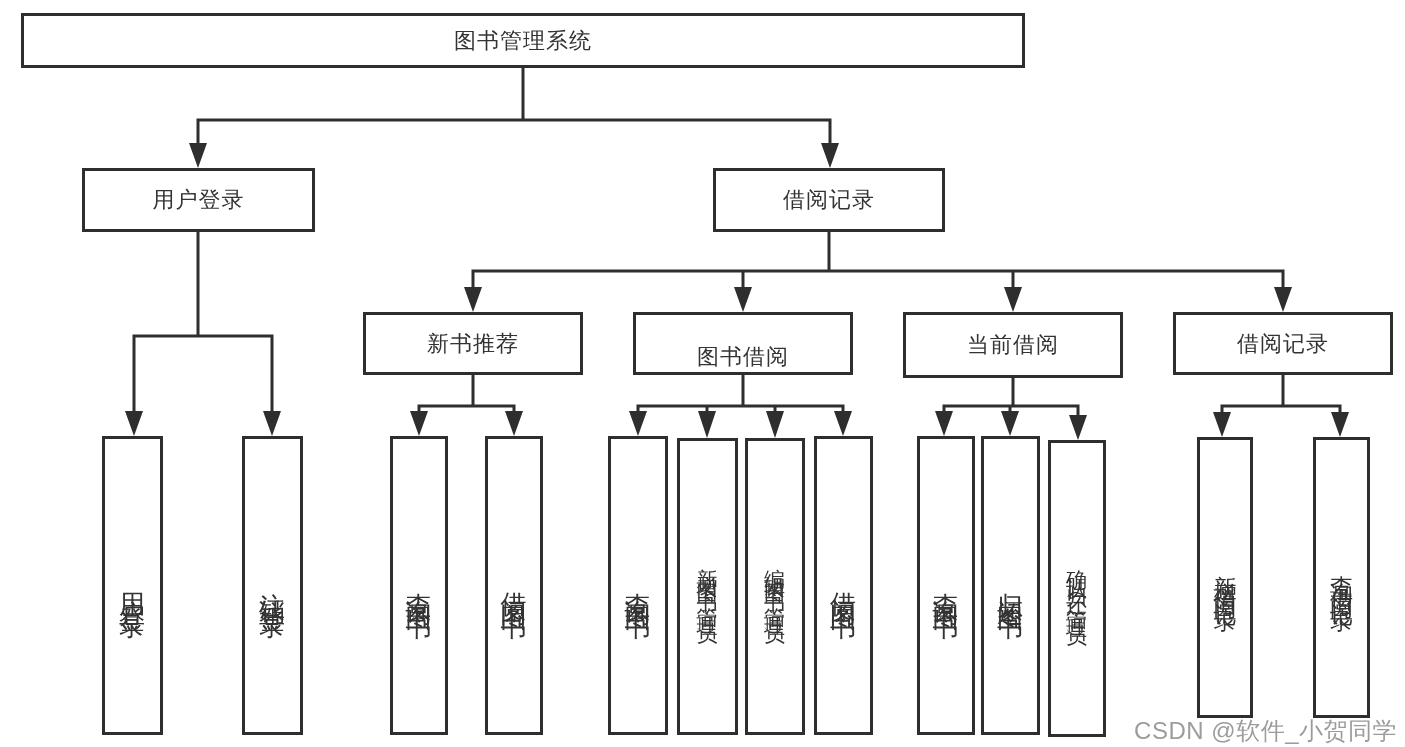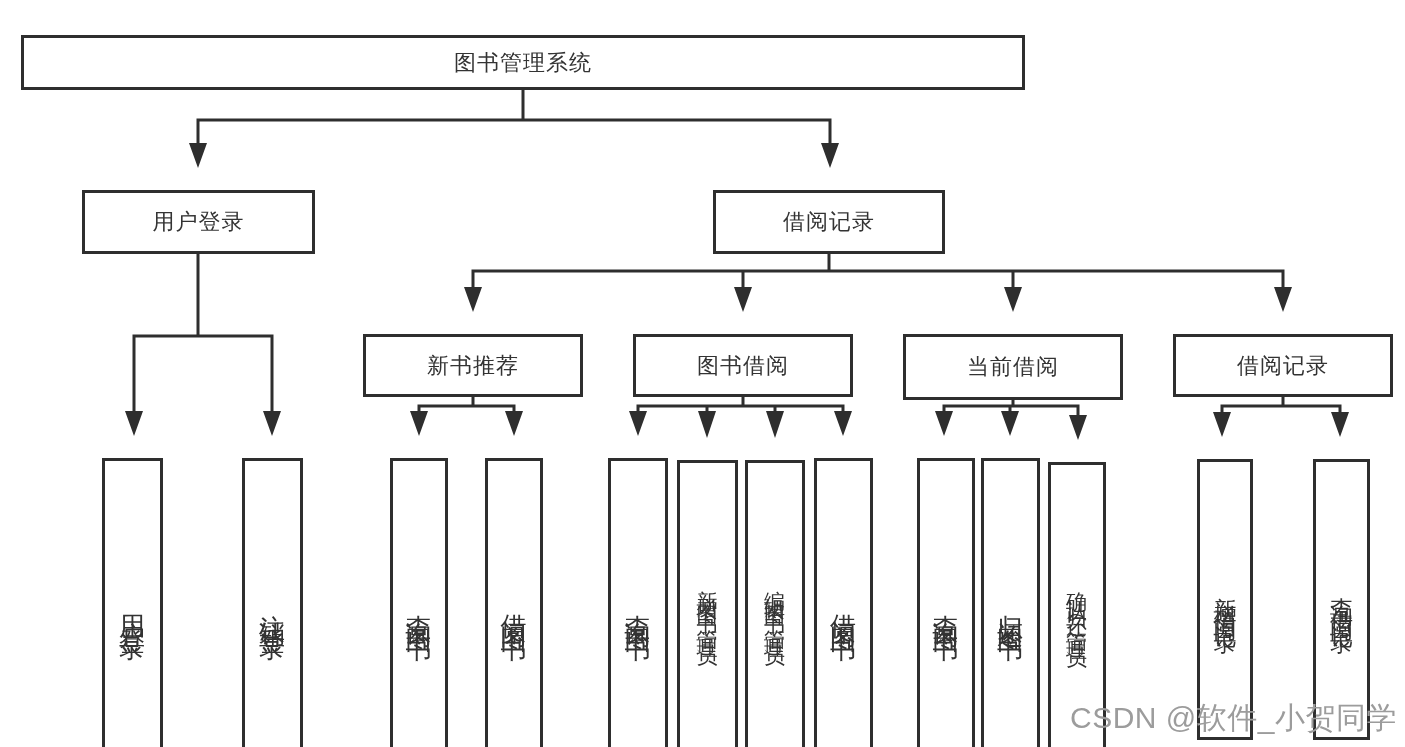--- a/index.html
+++ b/index.html
@@ -14,58 +14,57 @@
   .wires{position:absolute;left:0;top:0;width:1405px;height:747px;}
   .node{
     position:absolute;
     box-sizing:border-box;
     background:#fff;
     border:3px solid #2e2e2e;
     display:flex;
     align-items:center;
     justify-content:center;
     text-align:center;
-    margin-top:22px;
   }
   .h-label{font-size:22px;letter-spacing:1px;color:#333;}
   .v-label{
     writing-mode:vertical-rl;
     text-orientation:mixed;
     color:#333;
     line-height:1;
     white-space:nowrap;
   }
   .leaf-4{font-size:26px;letter-spacing:7px;}
   .leaf-6{font-size:23px;letter-spacing:7px;}
   .leaf-9{font-size:21px;letter-spacing:8px;}
   
   .n-root{left:21px;top:13px;width:1004px;height:55px;}
   .n-l2-user{left:82px;top:168px;width:233px;height:64px;}
   .n-l2-book{left:713px;top:168px;width:232px;height:64px;}
   .n-l3-nb{left:363px;top:312px;width:220px;height:63px;}
-  .n-l3-bb{left:633px;top:312px;width:220px;height:63px;}
+  .n-l3-bb{left:633px;top:312px;width:220px;height:63px;align-items:flex-end;}
   .n-l3-cb{left:903px;top:312px;width:220px;height:66px;}
   .n-l3-br{left:1173px;top:312px;width:220px;height:63px;}
   .n-g1a{left:102px;top:436px;width:61px;height:299px;}
   .n-g1b{left:242px;top:436px;width:61px;height:299px;}
   .n-g2a{left:390px;top:436px;width:58px;height:299px;}
   .n-g2b{left:485px;top:436px;width:58px;height:299px;}
   .n-g3a{left:608px;top:436px;width:60px;height:299px;}
   .n-g3b{left:677px;top:438px;width:61px;height:297px;}
   .n-g3c{left:745px;top:438px;width:60px;height:297px;}
   .n-g3d{left:814px;top:436px;width:59px;height:299px;}
   .n-g4a{left:917px;top:436px;width:58px;height:299px;}
   .n-g4b{left:981px;top:436px;width:59px;height:299px;}
   .n-g4c{left:1048px;top:440px;width:58px;height:297px;}
   .n-g5a{left:1197px;top:437px;width:56px;height:281px;}
   .n-g5b{left:1313px;top:437px;width:57px;height:281px;}
   .watermark{
     position:absolute;
-    right:8px;bottom:8px;
-    font-size:30px;
+    right:8px;bottom:0;
+    font-size:24px;
     color:#9c9c9c;
     letter-spacing:0.5px;
     z-index:10;
   }
 </style>
 </head>
 <body>
 
 <div class="canvas">
 

